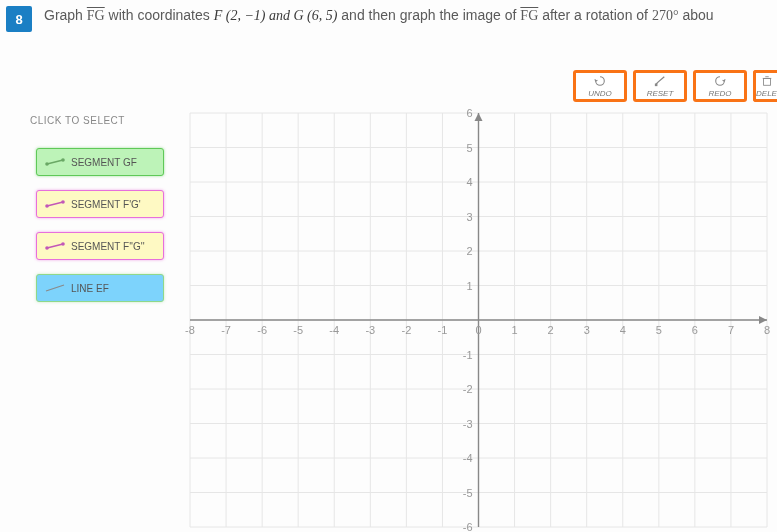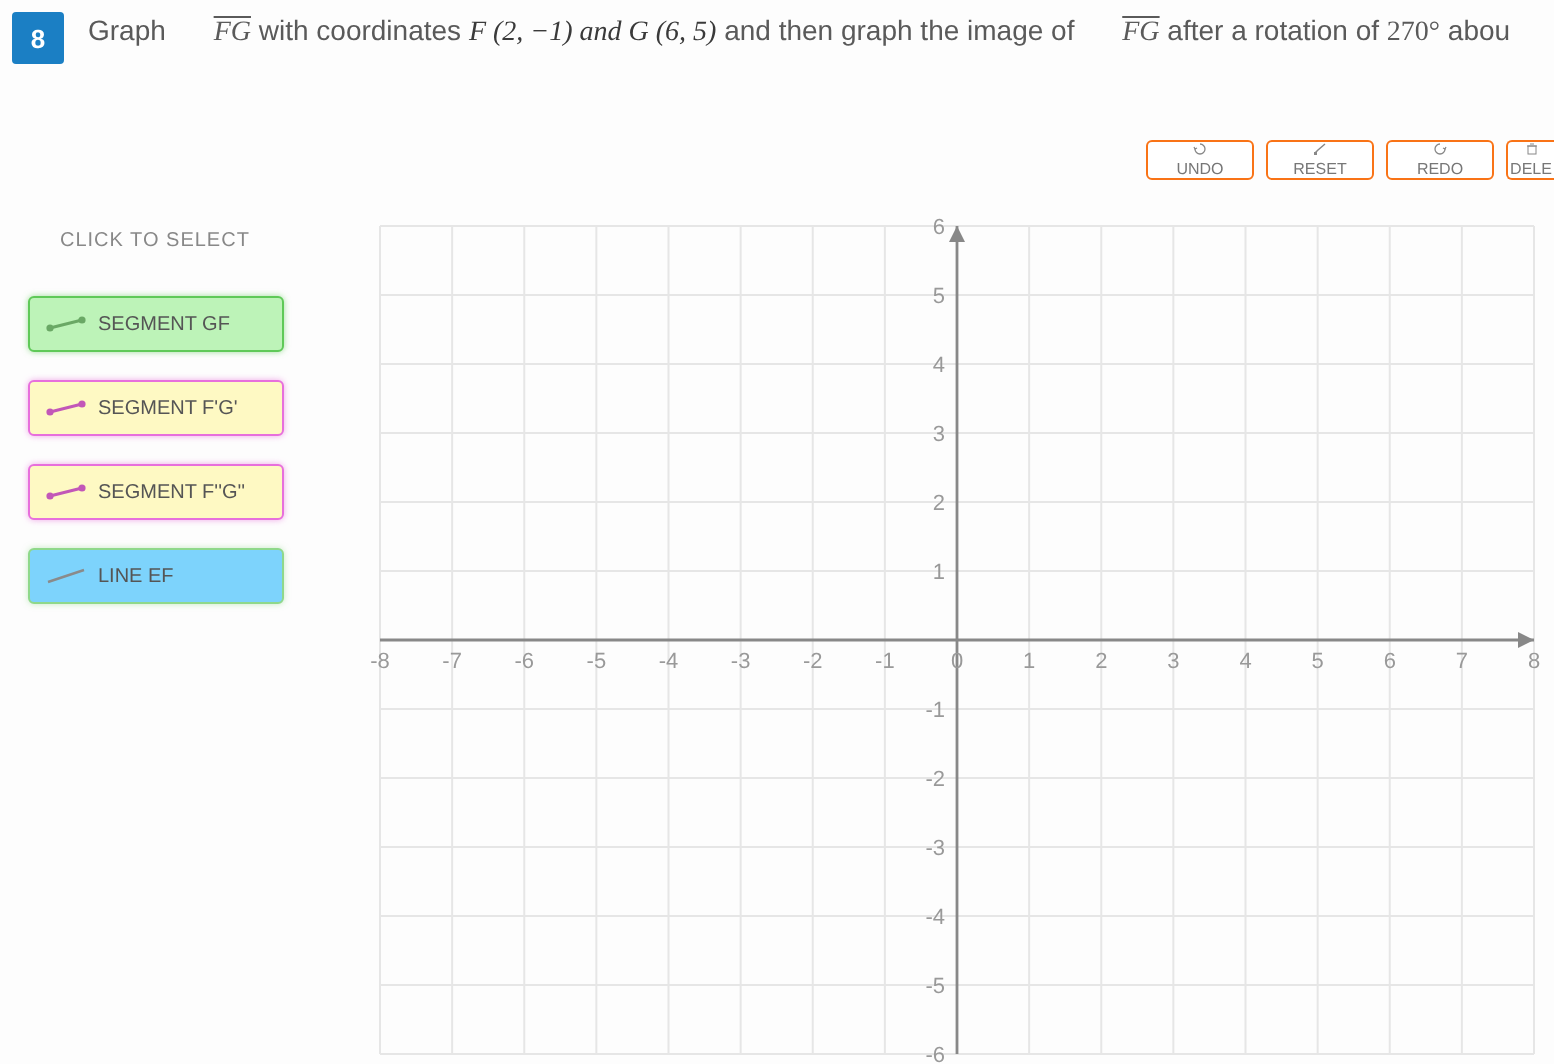--- a/index.html
+++ b/index.html
@@ -1,31 +1,31 @@
 <!DOCTYPE html>
 <html><head>
   <meta charset="utf-8">
   <style>
     * { box-sizing: border-box; margin: 0; padding: 0; }
     body { font-family: Arial, Helvetica, sans-serif; background: #fdfdfd; width: 777px; height: 532px; overflow: hidden; position: relative; }
     .container { display: flex; padding: 6px 0 0 6px; }
     .qnum { width: 26px; height: 26px; background: #1b7fc4; color: #fff; font-size: 13px; font-weight: bold; display: flex; align-items: center; justify-content: center; border-radius: 2px; flex-shrink: 0; margin-right: 12px; }
     .prompt { font-size: 14px; color: #5a5a5a; line-height: 1.4; }
     .prompt .math { font-family: 'Times New Roman', serif; font-style: italic; color: #3a3a3a; }
-    .prompt .ov { text-decoration: overline; font-style: italic; font-family: 'Times New Roman', serif; margin-left: 20px; }
+    .prompt .ov { text-decoration: overline; font-family: 'Times New Roman', serif; }
     .deg { font-family: 'Times New Roman', serif; }
 
     .toolbar { position: absolute; top: 70px; right: 0; display: flex; gap: 6px; }
-    .tbtn { width: 54px; height: 20px; border: 1px solid #f97316; border-radius: 3px; background: #fff; display: flex; flex-direction: column; align-items: center; justify-content: center; font-size: 8px; color: #777; gap: 2px; cursor: pointer; }
+    .tbtn { width: 54px; height: 32px; border: 3px solid #f97316; border-radius: 3px; background: #fff; display: flex; flex-direction: column; align-items: center; justify-content: center; font-size: 8px; color: #777; gap: 2px; cursor: pointer; font-style: italic; }
     .tbtn svg { width: 14px; height: 12px; }
     .tbtn.dele { width: 24px; border-right: none; border-radius: 3px 0 0 3px; }
 
     .sel-label { position: absolute; top: 115px; left: 30px; font-size: 10px; color: #888; letter-spacing: 0.5px; }
 
-    .seg-list { position: absolute; top: 148px; left: 14px; display: flex; flex-direction: column; gap: 14px; }
+    .seg-list { position: absolute; top: 148px; left: 36px; display: flex; flex-direction: column; gap: 14px; }
     .seg { width: 128px; height: 28px; border-radius: 3px; display: flex; align-items: center; padding: 0 8px; font-size: 10px; color: #555; cursor: pointer; }
     .seg-green { background: #bdf3b8; border: 1px solid #5fc958; box-shadow: 0 0 3px rgba(95,201,88,0.6); }
     .seg-pink  { background: #fef9c3; border: 1px solid #e76fdc; box-shadow: 0 0 3px rgba(231,111,220,0.6); }
     .seg-line  { background: #7dd3fc; border: 1px solid #8fd88a; box-shadow: 0 0 3px rgba(143,216,138,0.5); }
     .seg svg { width: 20px; height: 10px; margin-right: 6px; flex-shrink: 0; }
 
     .graph-wrap { position: absolute; top: 108px; left: 180px; }
     .graph { display: block; }
     .axis-label { font-size: 11px; fill: #999; }
     .grid-line { stroke: #e6e6e6; stroke-width: 1; }

